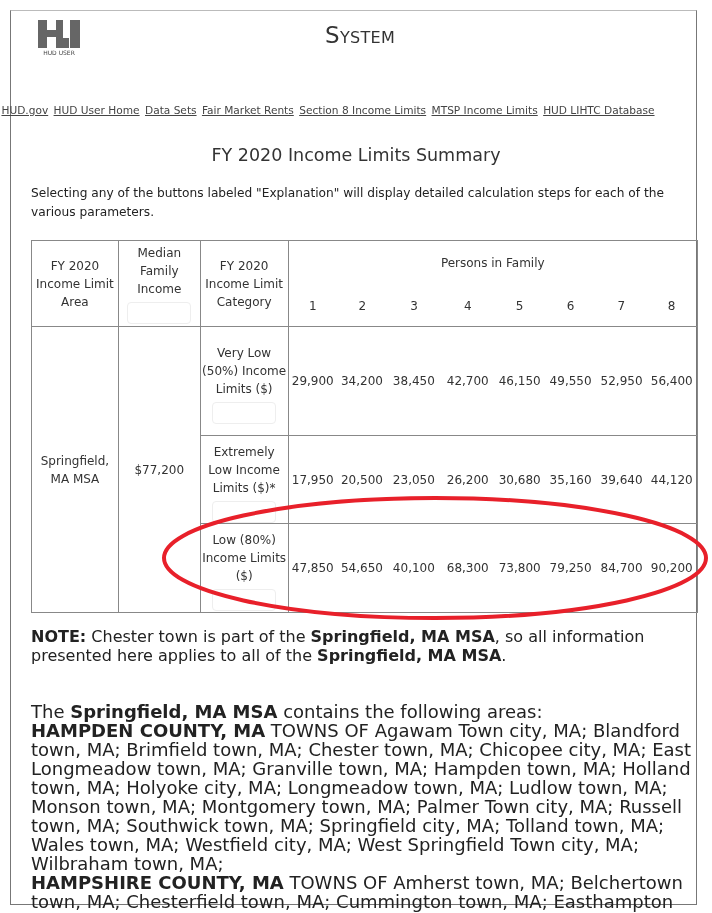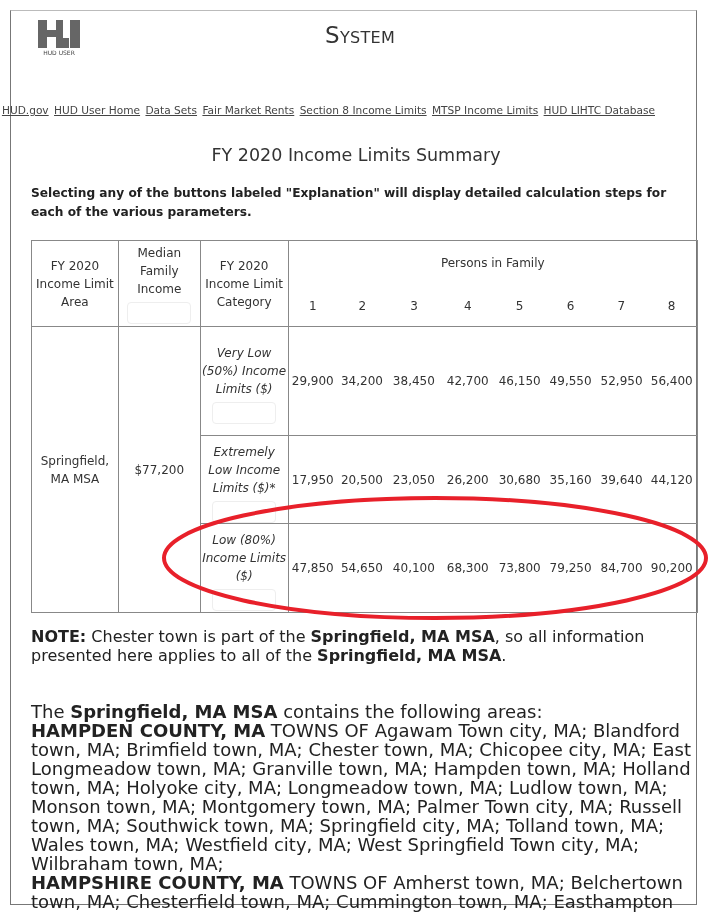--- a/index.html
+++ b/index.html
@@ -8,36 +8,36 @@
   .page { position: absolute; left: 10px; top: 10px; width: 687px; height: 895px;
           border: 1px solid #777; border-top-color: #bbb; box-sizing: border-box; }
   .logo { position: absolute; left: 36px; top: 20px; width: 46px; height: 38px; }
   .logo .bars { position: absolute; left: 2px; top: 0; width: 42px; height: 28px; }
   .logo .bar { position: absolute; background: #666; top: 0; height: 28px; }
   .logo .cap { position: absolute; left: 0; top: 29px; width: 46px; font-size: 6px;
                letter-spacing: 0px; color: #444; text-align: center; font-family: "DejaVu Sans", sans-serif; }
   .title { position: absolute; left: 90px; top: 22px; width: 540px; text-align: center;
            font-size: 23px; line-height: 26px; color: #333; font-variant: small-caps;
            font-family: "DejaVu Sans", sans-serif; letter-spacing: 0.3px; }
-  .nav { position: absolute; left: 0; top: 104px; width: 656px; text-align: right; font-size: 10.6px; }
+  .nav { position: absolute; left: 0; top: 104px; width: 656px; text-align: center; font-size: 10.6px; }
   .nav a { color: #444; text-decoration: underline; margin: 0 1px; }
   .summary-title { position: absolute; left: 0; top: 145px; width: 712px; text-align: center;
                    font-size: 17.5px; color: #333; }
   .intro { position: absolute; left: 31px; top: 184px; width: 670px; font-size: 12.2px;
-           font-weight: bold; line-height: 19px; color: #222; }
+           font-weight: normal; line-height: 19px; color: #222; }
   table.limits { position: absolute; left: 31px; top: 240px; width: 667px; height: 372px;
                  border-collapse: collapse; font-size: 12px; color: #333; }
   table.limits td, table.limits th { border: 1px solid #888; font-weight: normal; text-align: center; padding: 0; }
   table.limits .nb { border-left: none; border-right: none; }
   .hdr-cell { line-height: 18px; vertical-align: middle; }
   .num { padding: 0 2px; }
   .bold { font-weight: bold; }
   .blankbox { display: block; margin: 4px auto 0 auto; width: 62px; height: 20px;
               border: 1px solid #eee; border-radius: 4px; }
-  .cat { line-height: 18px; font-style: italic; }
+  .cat { line-height: 18px; }
   .note { position: absolute; left: 31px; top: 627px; width: 660px; font-size: 16px; line-height: 19px; color: #222; }
   .areas { position: absolute; left: 31px; top: 684px; width: 662px; font-size: 18px; line-height: 19px; color: #222; margin-top: 18px; }
   .ellipse { position: absolute; left: 160px; top: 494px; width: 550px; height: 128px; pointer-events: none; }
 </style>
 </head>
 <body>
 
 <div class="page"></div>
 
 <div class="logo">

